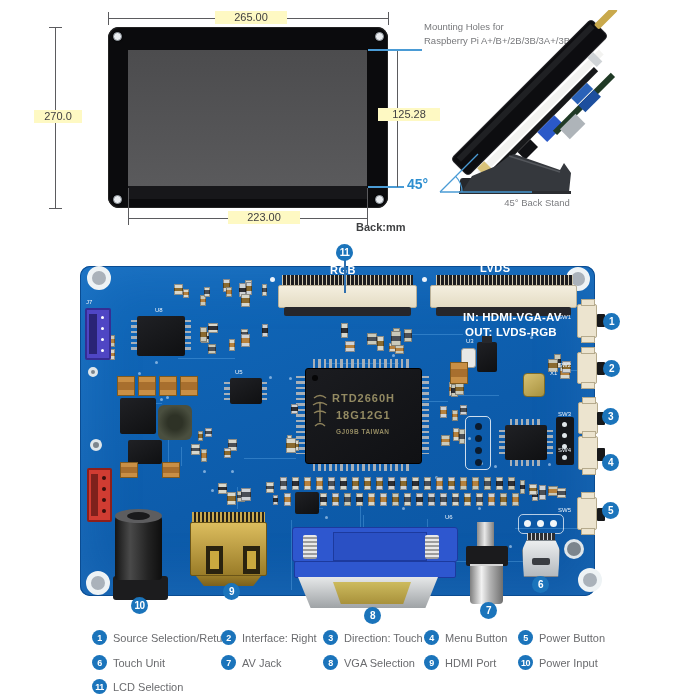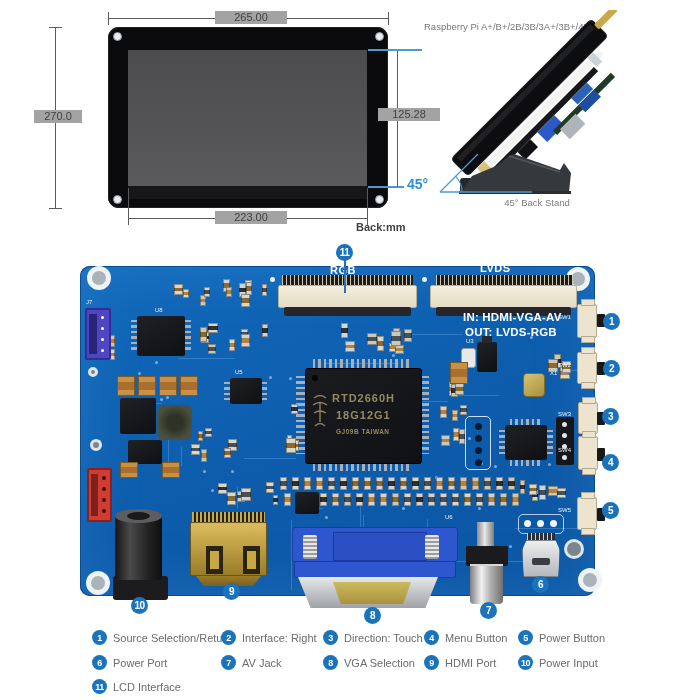--- a/index.html
+++ b/index.html
@@ -3,21 +3,21 @@
 <meta charset="utf-8">
 <style>
   html,body{margin:0;padding:0;background:#fff;}
   .stage{position:relative;width:700px;height:700px;background:#fff;overflow:hidden;
          font-family:"Liberation Sans",sans-serif;}
   .abs{position:absolute;}
   
   .dlh{position:absolute;height:1px;background:#5b5b5e;}
   .dlv{position:absolute;width:1px;background:#5b5b5e;}
   .blh{position:absolute;height:1.5px;background:#4a9bd5;}
-  .dtx{position:absolute;font-size:11px;color:#414042;background:#a3a3a3;padding:0 3px;
+  .dtx{position:absolute;font-size:11px;color:#414042;background:#fef9c3;padding:0 3px;
        text-align:center;line-height:13px;white-space:nowrap;}
   
   .panel{position:absolute;left:108px;top:27px;width:280px;height:181px;background:#0b0b0d;
          border-radius:11px;box-shadow:inset 0 0 0 1px #222;}
   .screen{position:absolute;left:128px;top:50px;width:239px;height:136px;
           background:linear-gradient(180deg,#4c4c4e,#5a5a5c);}
   .glassband{position:absolute;left:128px;top:186px;width:239px;height:13px;background:#17171a;}
   .screw{position:absolute;width:7px;height:7px;border-radius:50%;background:#e9ecef;
          border:1px solid #8d949b;box-shadow:0 0 2px #000;}
   
@@ -82,30 +82,31 @@
   <div class="dtx" style="left:215px;top:11px;width:66px;">265.00</div>
 
   <div class="dlh" style="left:49px;top:27px;width:13px;"></div>
   <div class="dlh" style="left:49px;top:208px;width:13px;"></div>
   <div class="dlv" style="left:55px;top:27px;height:181px;"></div>
   <div class="dtx" style="left:34px;top:110px;width:42px;">270.0</div>
 
   <div class="dlv" style="left:128px;top:188px;height:37px;"></div>
   <div class="dlv" style="left:367px;top:188px;height:37px;"></div>
   <div class="dlh" style="left:128px;top:218px;width:239px;"></div>
-  <div class="dtx" style="left:215px;top:211px;width:66px;">223.00</div>
+  <div class="dtx" style="left:228px;top:211px;width:66px;">223.00</div>
 
   <div class="blh" style="left:368px;top:49px;width:54px;"></div>
   <div class="blh" style="left:368px;top:186px;width:36px;"></div>
   <div class="dlv" style="left:397px;top:51px;height:136px;"></div>
   <div class="dtx" style="left:378px;top:108px;width:56px;">125.28</div>
 
   <div class="unit">Back:mm</div>
 
   <div class="note">
+    <div>Mounting Holes for</div>
     <div>Raspberry Pi A+/B+/2B/3B/3A+/3B+/4B</div>
   </div>
 
   <svg class="abs" style="left:405px;top:10px;" width="290" height="205" viewBox="405 10 290 205">
     <g transform="rotate(-45 468 176)">
       <rect x="478" y="179" width="172" height="7" fill="#f2f2f0" opacity="0.95"></rect>
       <rect x="480" y="177" width="10" height="17" fill="#d9c37a"></rect>
       <rect x="636" y="177" width="8" height="13" fill="#cfd3d6"></rect>
       <rect x="492" y="188" width="142" height="6" fill="#17181a"></rect>
       <rect x="520" y="194" width="18" height="11" fill="#101114"></rect>
@@ -483,35 +484,35 @@
   <div class="litem" style="left:424px;top:630px;">
     <span class="lcirc">4</span>
     <span class="ltext">Menu Button</span>
   </div>
   <div class="litem" style="left:518px;top:630px;">
     <span class="lcirc">5</span>
     <span class="ltext">Power Button</span>
   </div>
   <div class="litem" style="left:92px;top:655px;">
     <span class="lcirc">6</span>
-    <span class="ltext">Power Port</span>
+    <span class="ltext">Touch Unit</span>
   </div>
   <div class="litem" style="left:221px;top:655px;">
     <span class="lcirc">7</span>
     <span class="ltext">AV Jack</span>
   </div>
   <div class="litem" style="left:323px;top:655px;">
     <span class="lcirc">8</span>
     <span class="ltext">VGA Selection</span>
   </div>
   <div class="litem" style="left:424px;top:655px;">
     <span class="lcirc">9</span>
     <span class="ltext">HDMI Port</span>
   </div>
   <div class="litem" style="left:518px;top:655px;">
     <span class="lcirc">10</span>
     <span class="ltext">Power Input</span>
   </div>
   <div class="litem" style="left:92px;top:679px;">
     <span class="lcirc">11</span>
-    <span class="ltext">LCD Interface</span>
+    <span class="ltext">LCD Selection</span>
   </div>
 </div>
 
 </body></html>

